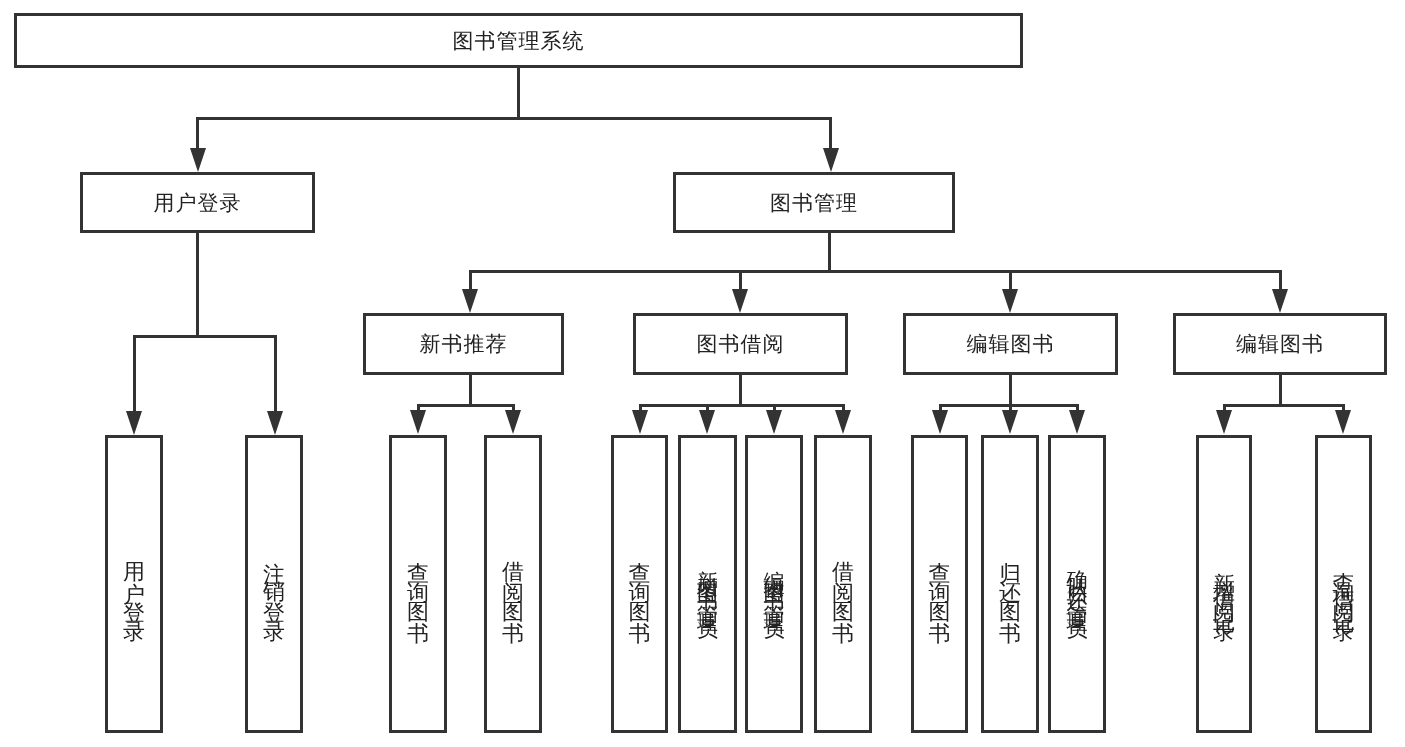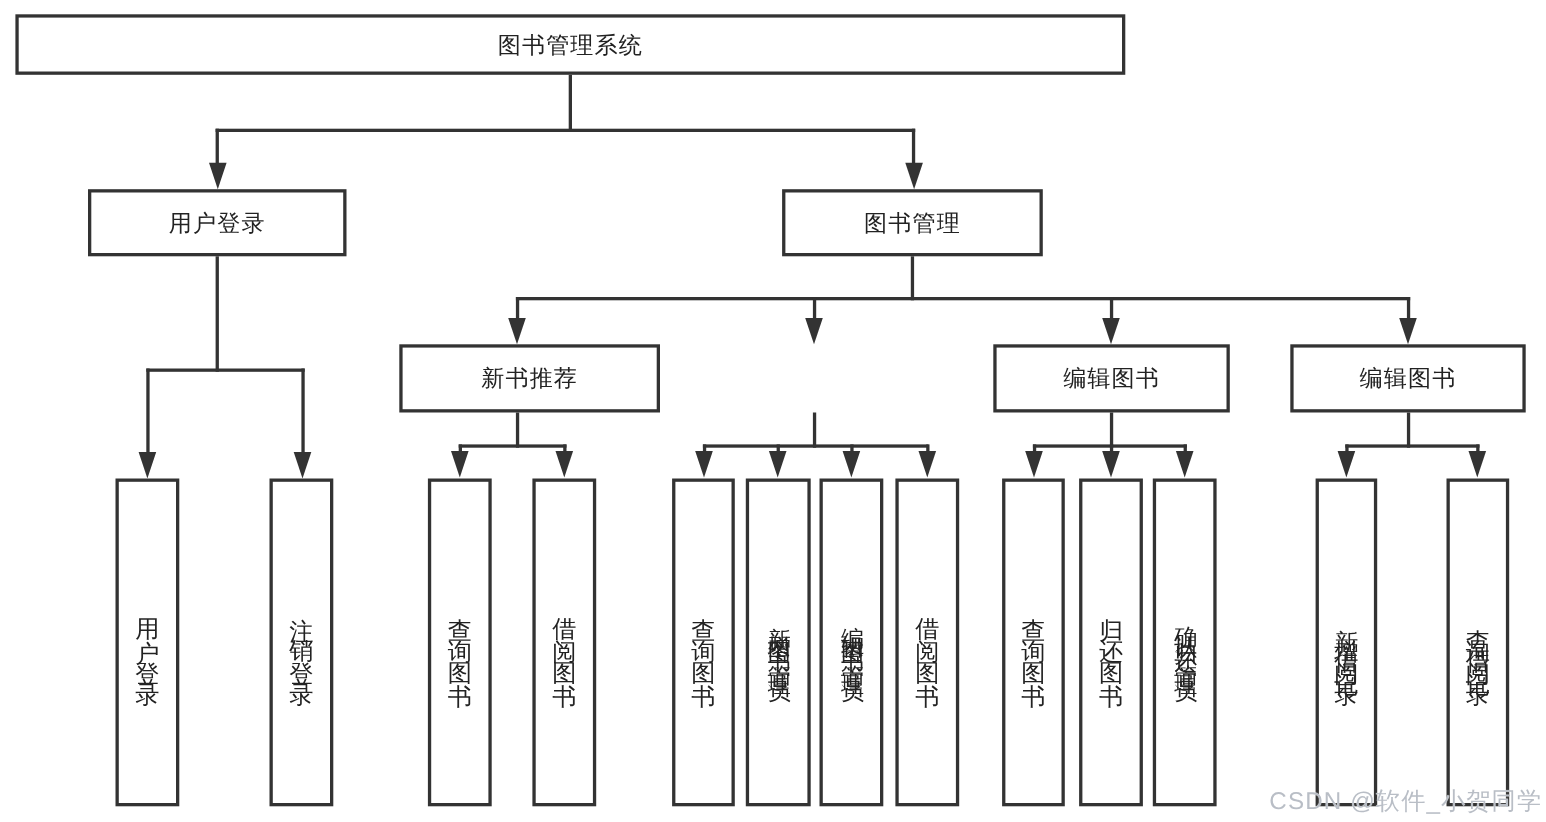--- a/index.html
+++ b/index.html
@@ -46,41 +46,42 @@
   <div class="n" style="left:14px;top:13px;width:1009px;height:55px;">图书管理系统</div>
 
   <div class="vl" style="left:517px;top:68px;height:50px;"></div>
   <div class="hl" style="left:196px;top:117px;width:636px;"></div>
   <div class="vl" style="left:196px;top:117px;height:34px;"></div>
   <div class="ar" style="left:190px;top:148px;"></div>
   <div class="vl" style="left:829px;top:117px;height:34px;"></div>
   <div class="ar" style="left:823px;top:148px;"></div>
 
   <div class="n" style="left:80px;top:172px;width:235px;height:61px;">用户登录</div>
-  <div class="n" style="left:711px;top:172px;width:237px;height:61px;">图书管理</div>
+  <div class="n" style="left:673px;top:172px;width:282px;height:61px;">图书管理</div>
 
   <div class="vl" style="left:196px;top:233px;height:105px;"></div>
   <div class="hl" style="left:133px;top:335px;width:144px;"></div>
   <div class="vl" style="left:133px;top:335px;height:80px;"></div>
   <div class="ar" style="left:126px;top:411px;"></div>
   <div class="vl" style="left:274px;top:335px;height:80px;"></div>
   <div class="ar" style="left:267px;top:411px;"></div>
 
   <div class="vl" style="left:828px;top:233px;height:40px;"></div>
   <div class="hl" style="left:469px;top:270px;width:813px;"></div>
   <div class="vl" style="left:469px;top:270px;height:22px;"></div>
   <div class="ar" style="left:462px;top:289px;"></div>
   <div class="vl" style="left:739px;top:270px;height:22px;"></div>
   <div class="ar" style="left:732px;top:289px;"></div>
   <div class="vl" style="left:1009px;top:270px;height:22px;"></div>
   <div class="ar" style="left:1002px;top:289px;"></div>
   <div class="vl" style="left:1279px;top:270px;height:22px;"></div>
   <div class="ar" style="left:1272px;top:289px;"></div>
 
-  <div class="n" style="left:363px;top:313px;width:237px;height:62px;">新书推荐</div>
+  <div class="n" style="left:363px;top:313px;width:201px;height:62px;">新书推荐</div>
+  <div class="n" style="left:633px;top:313px;width:215px;height:62px;">图书借阅</div>
   <div class="n" style="left:903px;top:313px;width:215px;height:62px;">编辑图书</div>
   <div class="n" style="left:1173px;top:313px;width:214px;height:62px;">编辑图书</div>
 
   <div class="vl" style="left:469px;top:375px;height:32px;"></div>
   <div class="vl" style="left:739px;top:375px;height:32px;"></div>
   <div class="vl" style="left:1009px;top:375px;height:32px;"></div>
   <div class="vl" style="left:1279px;top:375px;height:32px;"></div>
 
   <div class="hl" style="left:417px;top:404px;width:98px;"></div>
   <div class="hl" style="left:639px;top:404px;width:205px;"></div>
@@ -124,15 +125,14 @@
   <div class="v len9" style="left:745px;width:58px;">编辑图书（管理员）</div>
   <div class="v" style="left:814px;width:58px;">借阅图书</div>
 
   <div class="v" style="left:911px;width:57px;">查询图书</div>
   <div class="v" style="left:981px;width:58px;">归还图书</div>
   <div class="v len9" style="left:1048px;width:58px;">确认归还（管理员）</div>
 
   <div class="v len6" style="left:1196px;width:56px;">新增借阅记录</div>
   <div class="v len6" style="left:1315px;width:57px;">查询借阅记录</div>
 
-  <div class="wm">CSDN @软件_小贺同学</div>
 
 </div>
 
 </body></html>

